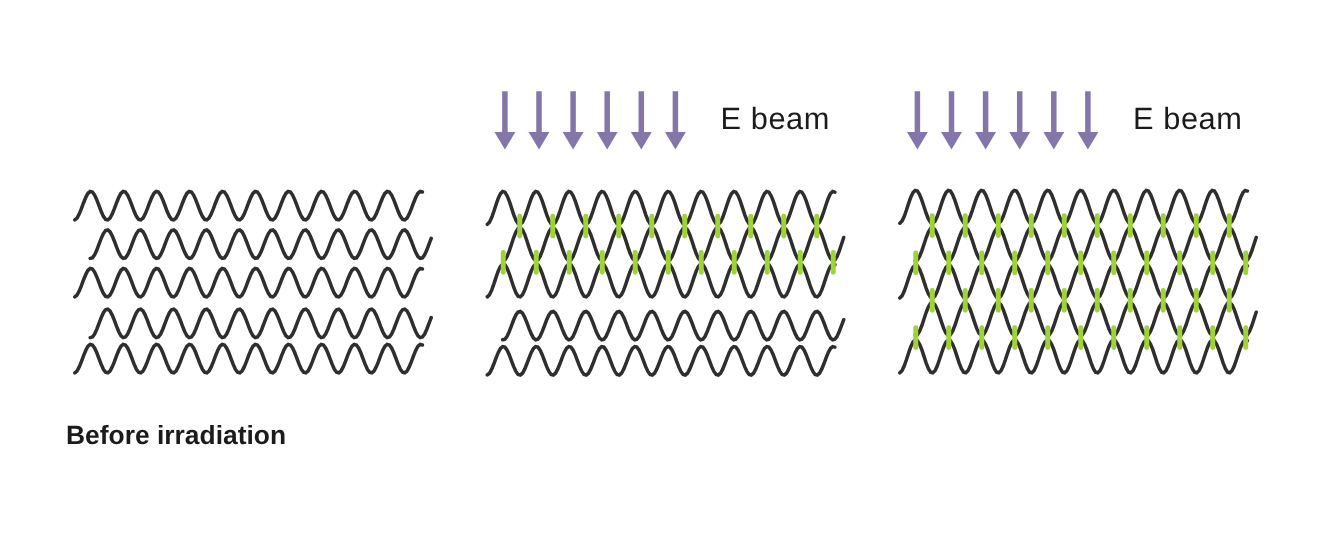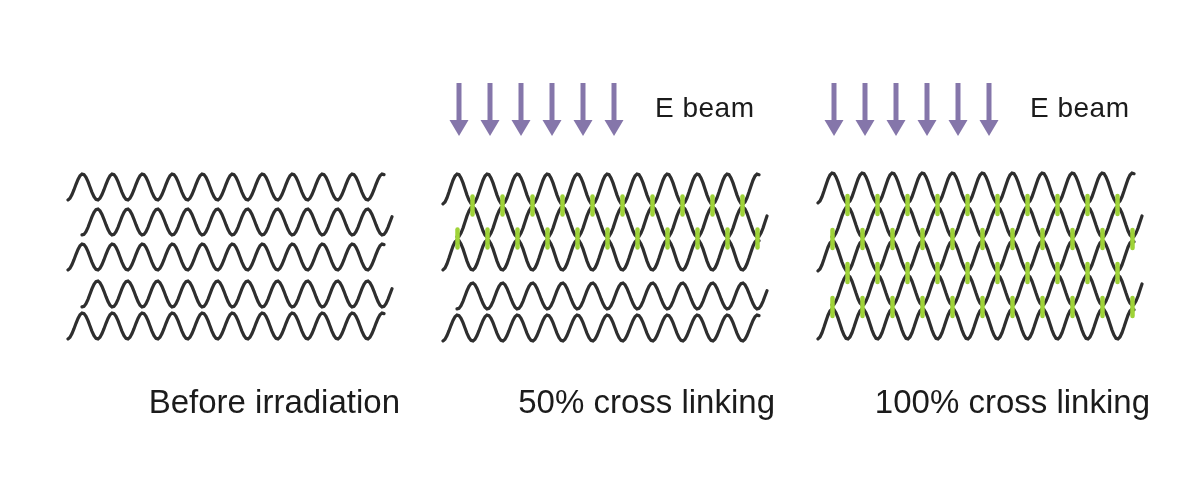--- a/index.html
+++ b/index.html
@@ -41,23 +41,24 @@
     top: 165px;
     left: 0;
     width: 340px;
     height: 185px;
   }
   .caption {
     position: absolute;
     top: 383px;
     left: 0;
     width: 100%;
-    text-align: right;
-    font-size: 33px;
+    text-align: left;
+    font-size: 24px;
     white-space: nowrap;
+    font-weight: bold;
   }
 </style>
 </head>
 <body style="background: rgb(255, 255, 255);">
 
 <div class="canvas">
 
   <section class="panel p0">
     <svg class="chains" viewBox="0 0 340 185">
         <path d="M8.0 34.9L10.0 33.3L12.0 29.6L14.0 24.7L16.0 19.3L18.0 14.4L20.0 10.7L22.0 9.1L24.0 9.6L26.0 12.3L28.0 16.7L30.0 22.0L32.0 27.3L34.0 31.7L36.0 34.4L38.0 34.9L40.0 33.3L42.0 29.6L44.0 24.7L46.0 19.3L48.0 14.4L50.0 10.7L52.0 9.1L54.0 9.6L56.0 12.3L58.0 16.7L60.0 22.0L62.0 27.3L64.0 31.7L66.0 34.4L68.0 34.9L70.0 33.3L72.0 29.6L74.0 24.7L76.0 19.3L78.0 14.4L80.0 10.7L82.0 9.1L84.0 9.6L86.0 12.3L88.0 16.7L90.0 22.0L92.0 27.3L94.0 31.7L96.0 34.4L98.0 34.9L100.0 33.3L102.0 29.6L104.0 24.7L106.0 19.3L108.0 14.4L110.0 10.7L112.0 9.1L114.0 9.6L116.0 12.3L118.0 16.7L120.0 22.0L122.0 27.3L124.0 31.7L126.0 34.4L128.0 34.9L130.0 33.3L132.0 29.6L134.0 24.7L136.0 19.3L138.0 14.4L140.0 10.7L142.0 9.1L144.0 9.6L146.0 12.3L148.0 16.7L150.0 22.0L152.0 27.3L154.0 31.7L156.0 34.4L158.0 34.9L160.0 33.3L162.0 29.6L164.0 24.7L166.0 19.3L168.0 14.4L170.0 10.7L172.0 9.1L174.0 9.6L176.0 12.3L178.0 16.7L180.0 22.0L182.0 27.3L184.0 31.7L186.0 34.4L188.0 34.9L190.0 33.3L192.0 29.6L194.0 24.7L196.0 19.3L198.0 14.4L200.0 10.7L202.0 9.1L204.0 9.6L206.0 12.3L208.0 16.7L210.0 22.0L212.0 27.3L214.0 31.7L216.0 34.4L218.0 34.9L220.0 33.3L222.0 29.6L224.0 24.7L226.0 19.3L228.0 14.4L230.0 10.7L232.0 9.1L234.0 9.6L236.0 12.3L238.0 16.7L240.0 22.0L242.0 27.3L244.0 31.7L246.0 34.4L248.0 34.9L250.0 33.3L252.0 29.6L254.0 24.7L256.0 19.3L258.0 14.4L260.0 10.7L262.0 9.1L264.0 9.6L266.0 12.3L268.0 16.7L270.0 22.0L272.0 27.3L274.0 31.7L276.0 34.4L278.0 34.9L280.0 33.3L282.0 29.6L284.0 24.7L286.0 19.3L288.0 14.4L290.0 10.7L292.0 9.1L294.0 9.6L296.0 12.3L298.0 16.7L300.0 22.0L302.0 27.3L304.0 31.7L306.0 34.4L308.0 34.9L310.0 33.3L312.0 29.6L314.0 24.7L316.0 19.3L318.0 14.4L320.0 10.7L322.0 9.1L324.0 9.6" fill="none" stroke="#2e2e2e" stroke-width="3.2" stroke-linecap="round"></path>
@@ -106,21 +107,20 @@
         <line x1="82.5" x2="82.5" y1="64.5" y2="82.5" stroke="#9fd338" stroke-width="4.5" stroke-linecap="round"></line>
         <line x1="112.5" x2="112.5" y1="64.5" y2="82.5" stroke="#9fd338" stroke-width="4.5" stroke-linecap="round"></line>
         <line x1="142.5" x2="142.5" y1="64.5" y2="82.5" stroke="#9fd338" stroke-width="4.5" stroke-linecap="round"></line>
         <line x1="172.5" x2="172.5" y1="64.5" y2="82.5" stroke="#9fd338" stroke-width="4.5" stroke-linecap="round"></line>
         <line x1="202.5" x2="202.5" y1="64.5" y2="82.5" stroke="#9fd338" stroke-width="4.5" stroke-linecap="round"></line>
         <line x1="232.5" x2="232.5" y1="64.5" y2="82.5" stroke="#9fd338" stroke-width="4.5" stroke-linecap="round"></line>
         <line x1="262.5" x2="262.5" y1="64.5" y2="82.5" stroke="#9fd338" stroke-width="4.5" stroke-linecap="round"></line>
         <line x1="292.5" x2="292.5" y1="64.5" y2="82.5" stroke="#9fd338" stroke-width="4.5" stroke-linecap="round"></line>
         <line x1="322.5" x2="322.5" y1="64.5" y2="82.5" stroke="#9fd338" stroke-width="4.5" stroke-linecap="round"></line>
       </svg>
-    <div class="caption" style="color: rgb(27, 27, 27);">50% cross linking</div>
   </section>
 
   <section class="panel p2">
     <svg class="beam" viewBox="0 0 200 56">
         <line x1="10" x2="10" y1="1" y2="40" stroke="#8576aa" stroke-width="5"></line>
         <polygon points="0.5,38 19.5,38 10,54" fill="#8576aa"></polygon>
         <line x1="41" x2="41" y1="1" y2="40" stroke="#8576aa" stroke-width="5"></line>
         <polygon points="31.5,38 50.5,38 41,54" fill="#8576aa"></polygon>
         <line x1="72" x2="72" y1="1" y2="40" stroke="#8576aa" stroke-width="5"></line>
         <polygon points="62.5,38 81.5,38 72,54" fill="#8576aa"></polygon>
@@ -174,16 +174,15 @@
         <line x1="82.5" x2="82.5" y1="133" y2="151" stroke="#9fd338" stroke-width="4.5" stroke-linecap="round"></line>
         <line x1="112.5" x2="112.5" y1="133" y2="151" stroke="#9fd338" stroke-width="4.5" stroke-linecap="round"></line>
         <line x1="142.5" x2="142.5" y1="133" y2="151" stroke="#9fd338" stroke-width="4.5" stroke-linecap="round"></line>
         <line x1="172.5" x2="172.5" y1="133" y2="151" stroke="#9fd338" stroke-width="4.5" stroke-linecap="round"></line>
         <line x1="202.5" x2="202.5" y1="133" y2="151" stroke="#9fd338" stroke-width="4.5" stroke-linecap="round"></line>
         <line x1="232.5" x2="232.5" y1="133" y2="151" stroke="#9fd338" stroke-width="4.5" stroke-linecap="round"></line>
         <line x1="262.5" x2="262.5" y1="133" y2="151" stroke="#9fd338" stroke-width="4.5" stroke-linecap="round"></line>
         <line x1="292.5" x2="292.5" y1="133" y2="151" stroke="#9fd338" stroke-width="4.5" stroke-linecap="round"></line>
         <line x1="322.5" x2="322.5" y1="133" y2="151" stroke="#9fd338" stroke-width="4.5" stroke-linecap="round"></line>
       </svg>
-    <div class="caption" style="color: rgb(27, 27, 27);">100% cross linking</div>
   </section>
 
 </div>
 
 </body></html>

